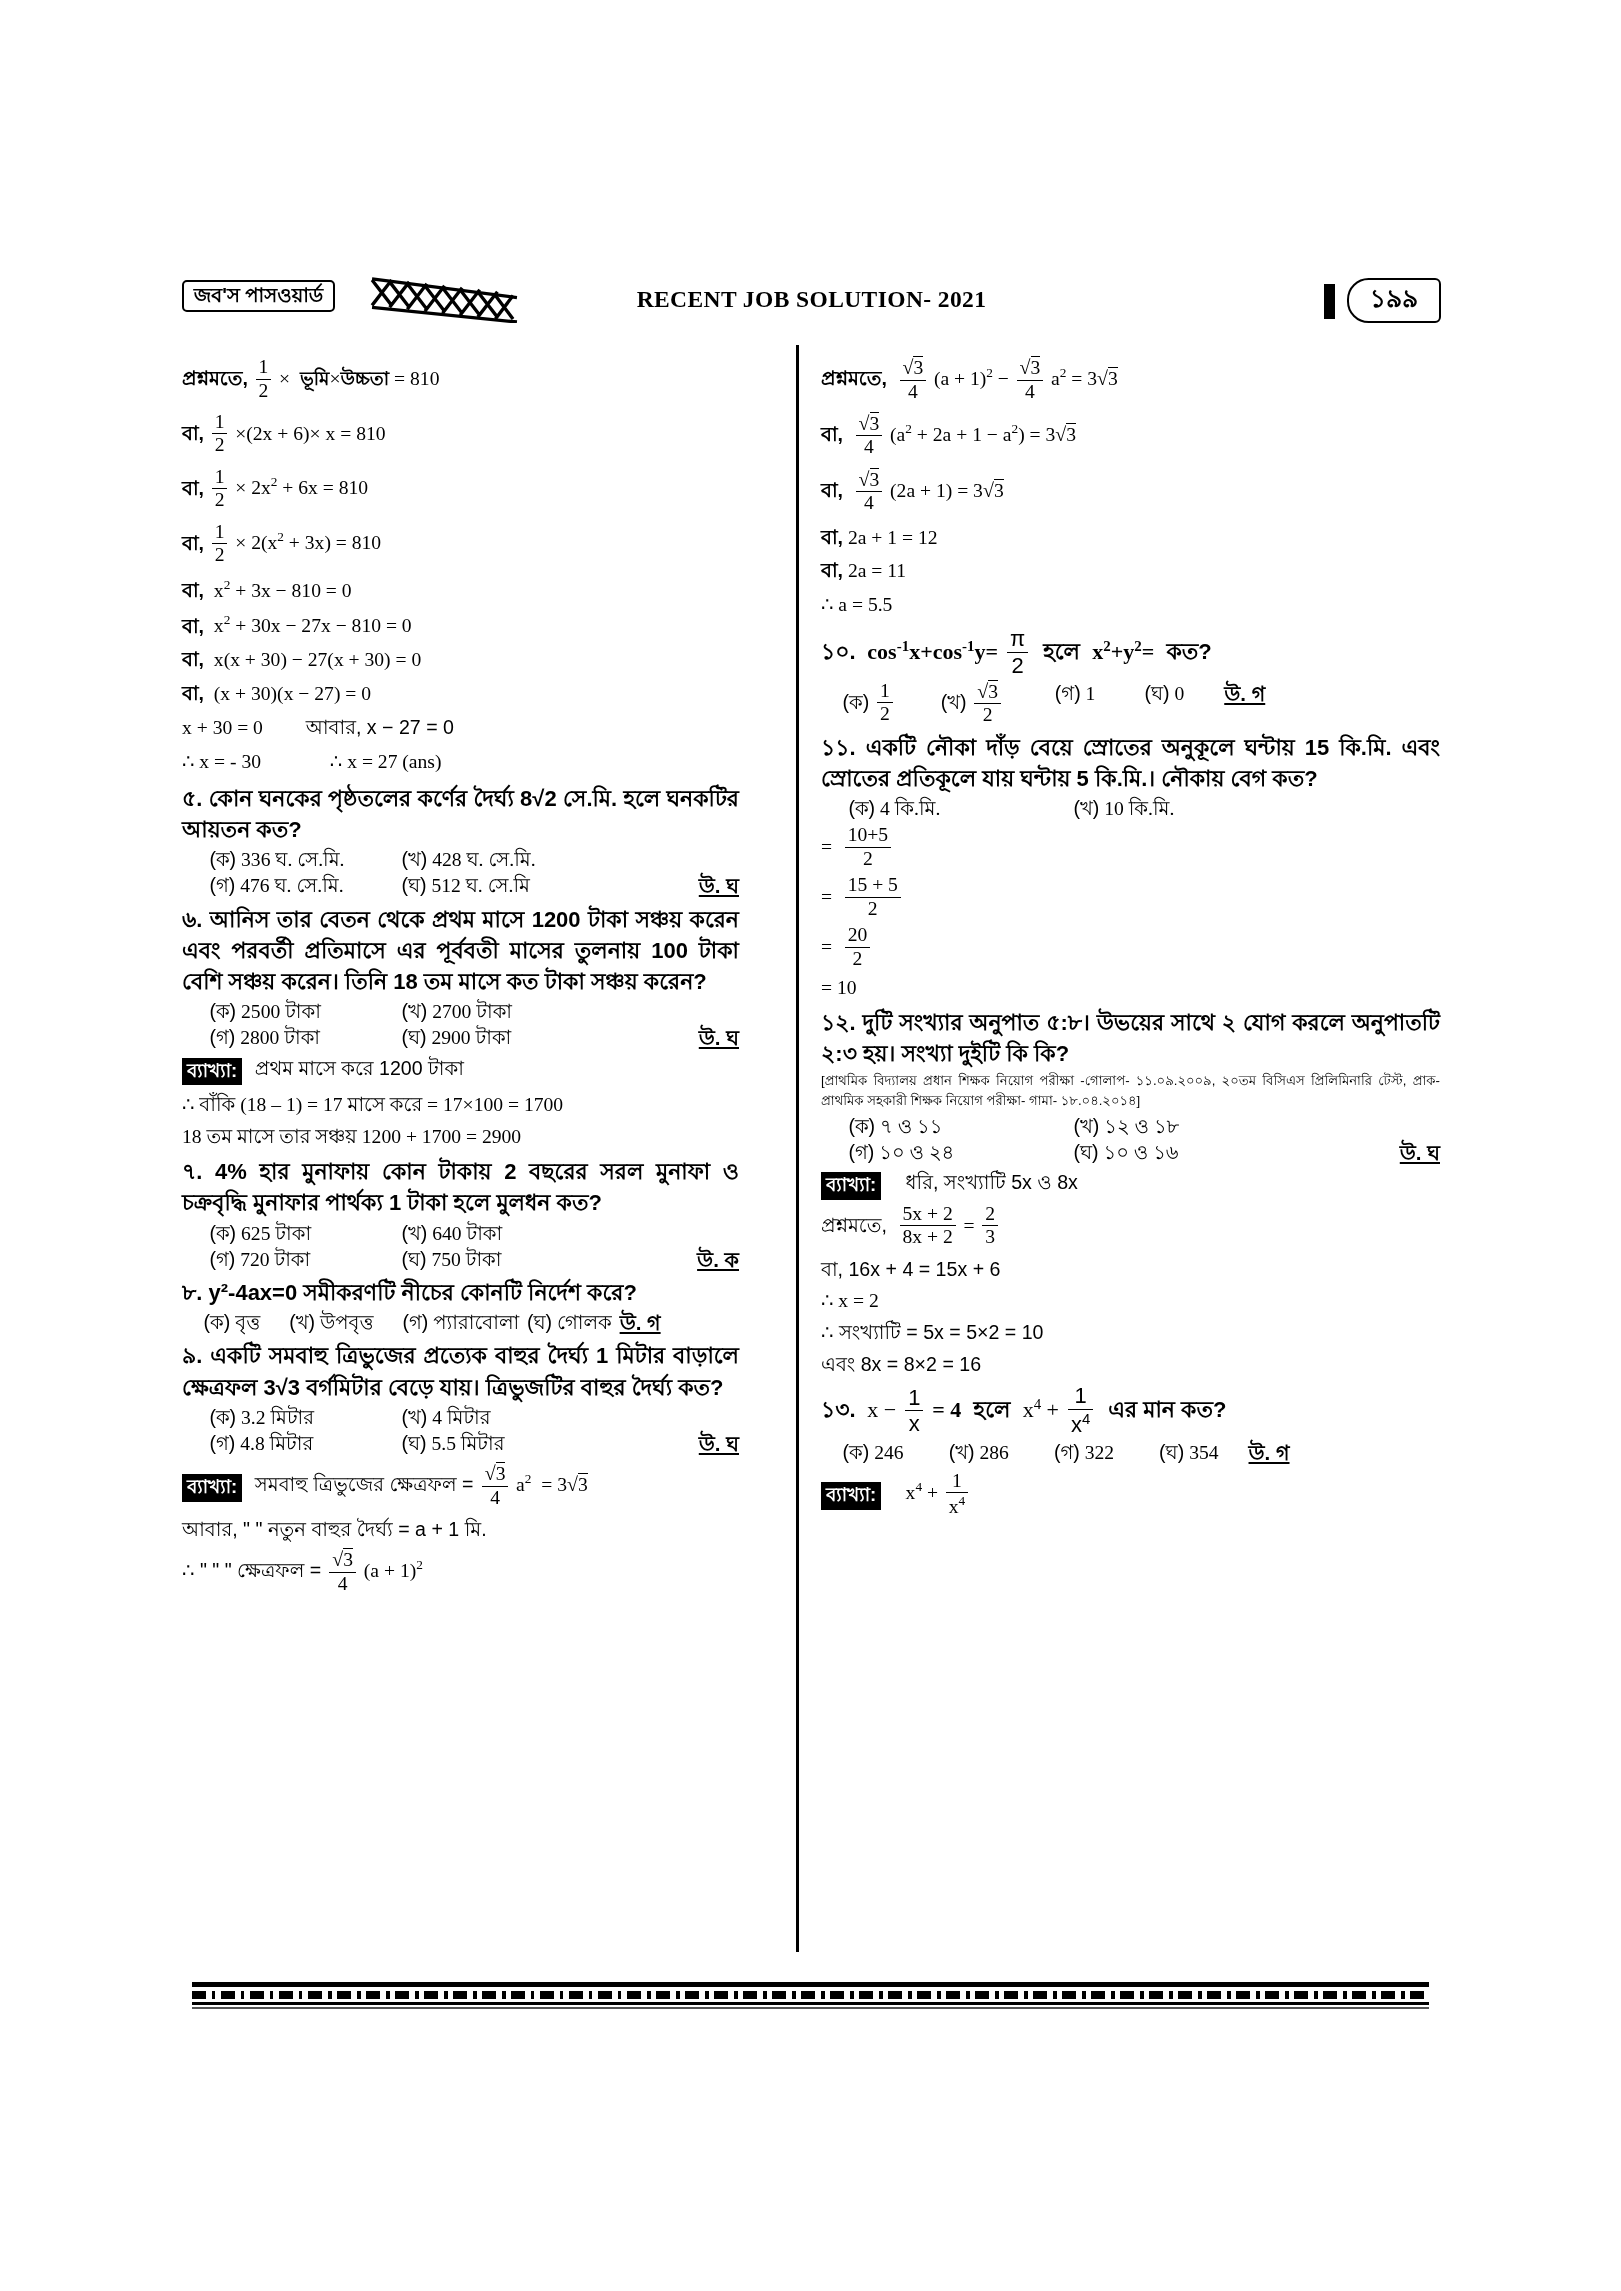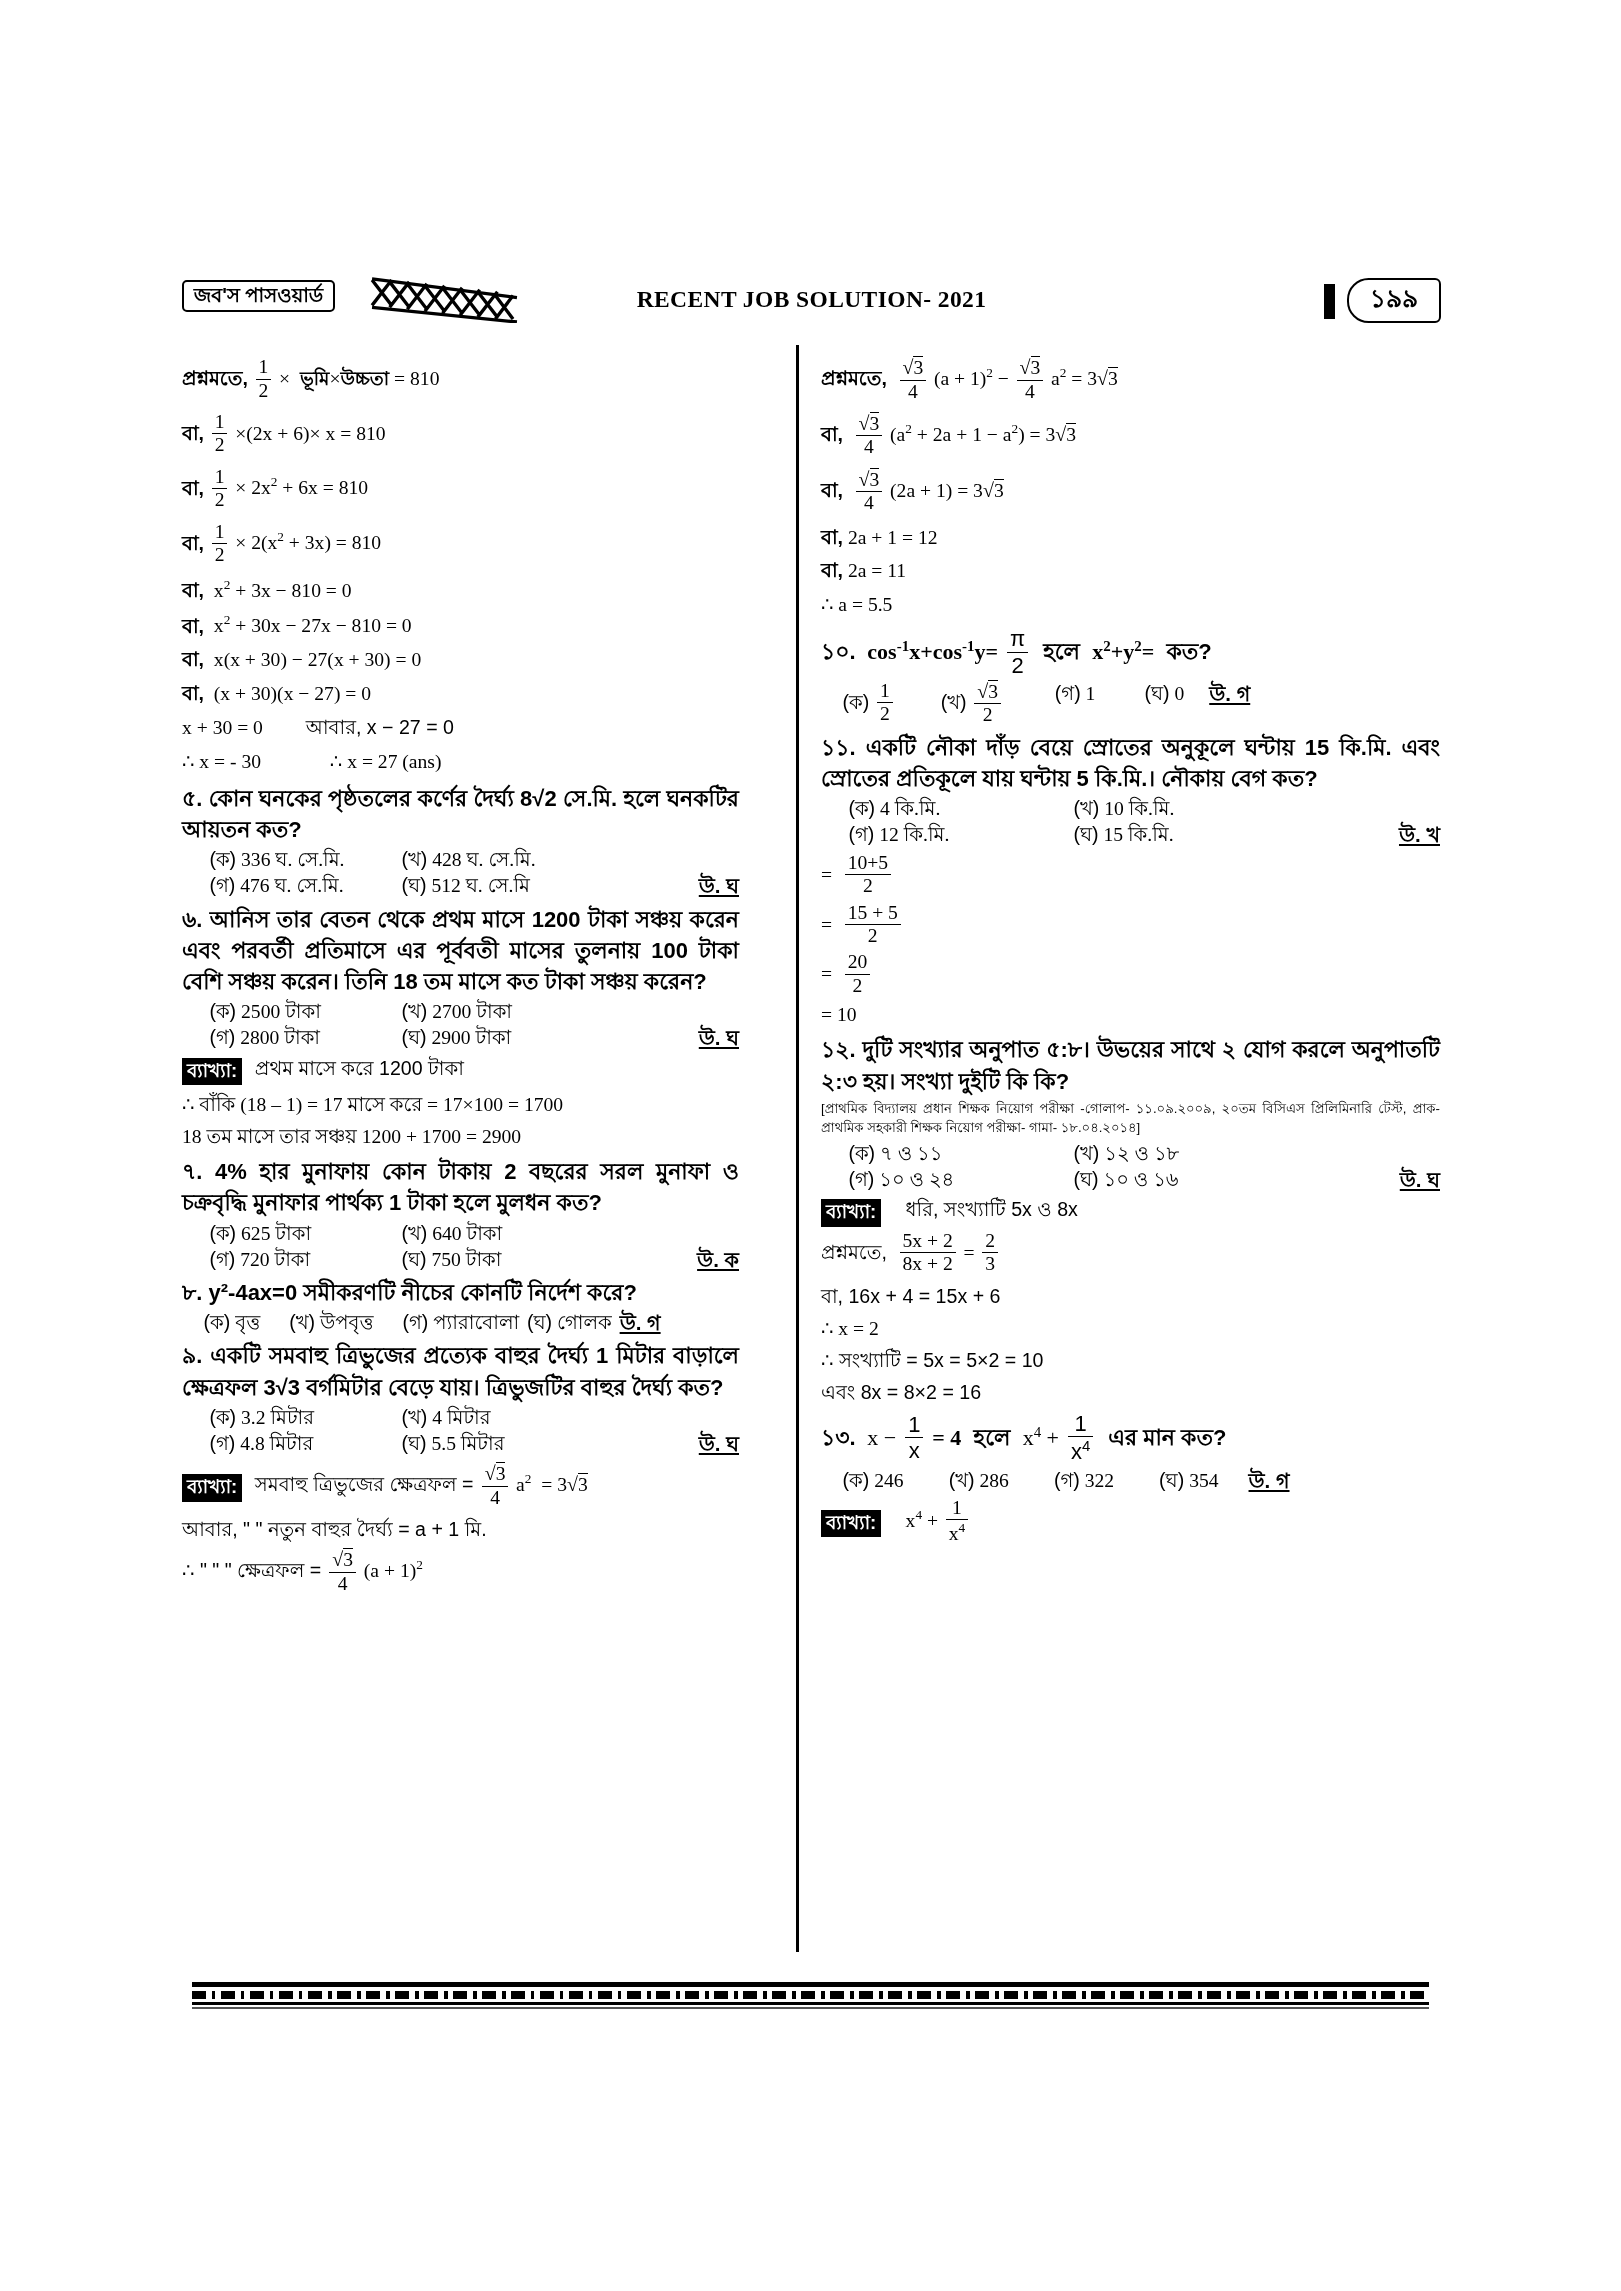--- a/index.html
+++ b/index.html
@@ -413,21 +413,21 @@
           <span class="frac"><span class="num">1</span><span class="den">2</span></span>
         </span>
         <span class="cell opt" style="margin-right:51px">
           <span class="lab">(খ)</span>
           <span class="frac"><span class="num"><span class="radsym">√</span><span style="border-top:1.5px solid #000">3</span></span><span class="den">2</span></span>
         </span>
         <span class="cell opt" style="margin-right:49px">
           <span class="lab">(গ)</span>
           <span>1</span>
         </span>
-        <span class="cell opt" style="margin-right:25px">
+        <span class="cell opt" style="margin-right:40px">
           <span class="lab">(ঘ)</span>
           <span>0</span>
         </span>
         <span class="ans" style="margin-left:0">উ. গ</span>
       </div>
     </div>
 
     <div>
       <div class="q">
         <span>১১.</span>
@@ -436,31 +436,20 @@
       <div class="opts">
         <div class="optrow">
           <span class="opt opt-a" style="width:225px">
             <span class="lab">(ক)</span>
             <span>4 কি.মি.</span>
           </span>
           <span class="opt opt-b">
             <span class="lab">(খ)</span>
             <span>10 কি.মি.</span>
           </span>
-        </div>
-        <div class="optrow">
-          <span class="opt opt-a" style="width:225px">
-            <span class="lab">(গ)</span>
-            <span>12 কি.মি.</span>
-          </span>
-          <span class="opt opt-b">
-            <span class="lab">(ঘ)</span>
-            <span>15 কি.মি.</span>
-          </span>
-          <span class="ans">উ. খ</span>
         </div>
       </div>
       <div>
         <span class="expl-line" style="margin-bottom:3.9px">
           <span class="mi">=&nbsp;</span>
           <span class="frac"><span class="num">10+5</span><span class="den">2</span></span>
         </span>
         <span class="expl-line" style="margin-bottom:3.9px">
           <span class="mi">=&nbsp;</span>
           <span class="frac"><span class="num">15 + 5</span><span class="den">2</span></span>

